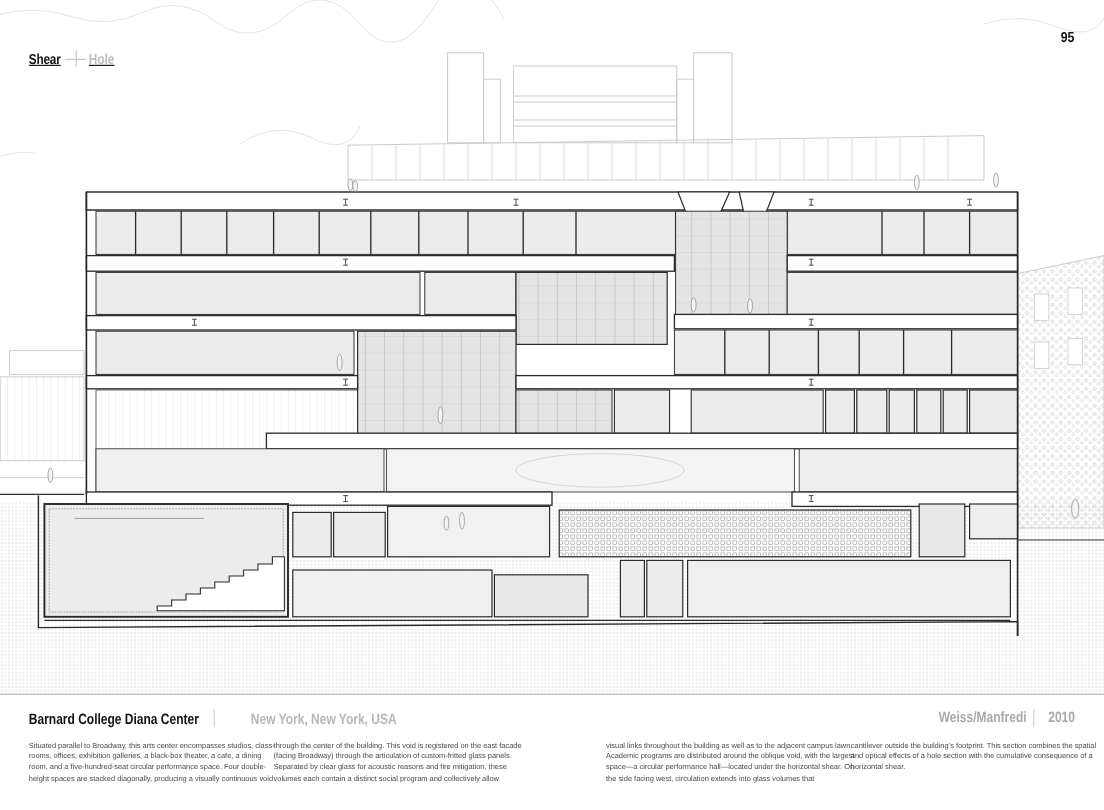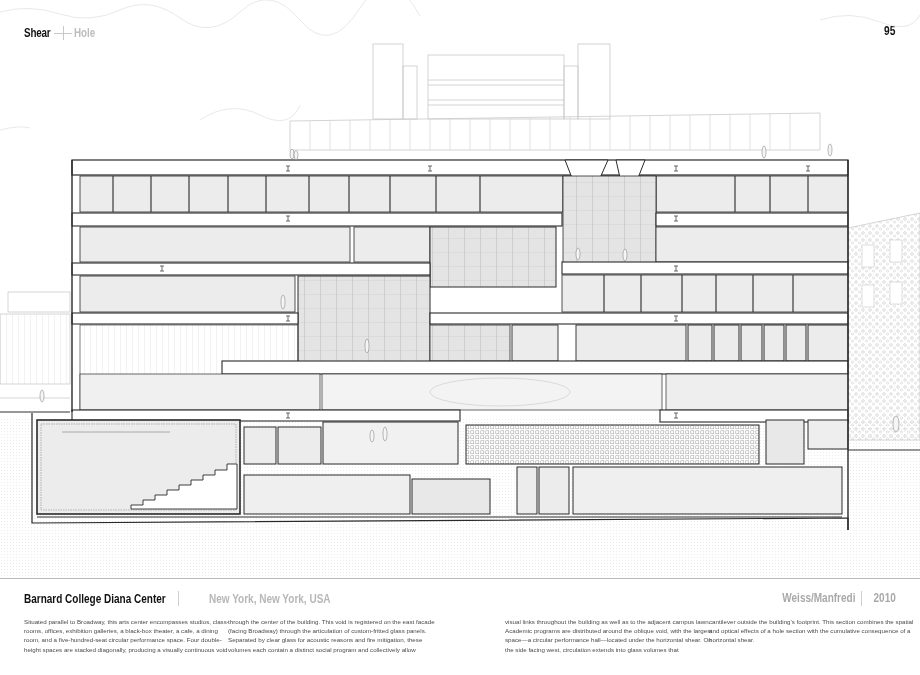--- a/index.html
+++ b/index.html
@@ -1,18 +1,18 @@
 <!DOCTYPE html>
 <html><head>
 <meta charset="utf-8">
 <style>
   html, body { margin:0; padding:0; background:#ffffff; }
   body { width:920px; height:675px; position:relative; overflow:hidden;
          font-family:"Liberation Sans", sans-serif; color:#1a1a1a; }
-  .header { position:absolute; left:24px; top:24px; height:16px; display:flex; align-items:flex-end; }
+  .header { position:absolute; left:24px; top:42px; height:16px; display:flex; align-items:flex-start;text-decoration:underline; }
   .chapter { font-family:"Liberation Sans", sans-serif; font-weight:bold; font-size:12px; letter-spacing:-0.2px; color:#111; transform:scaleX(0.82); transform-origin:left center; }
   .sep-cross { position:relative; width:18px; height:14px; margin-left:-2px; margin-right:2px; }
   .sep-cross:before { content:""; position:absolute; left:0; right:0; top:7px; height:1px; background:#c8c8c8; }
   .sep-cross:after { content:""; position:absolute; left:9px; top:0; bottom:0; width:1px; background:#c8c8c8; }
   .sub { font-weight:bold; font-size:12px; color:#bdbdbd; transform:scaleX(0.82); transform-origin:left center; }
   .pagenum { position:absolute; right:25px; top:24px; font-weight:bold; font-size:12px; color:#111; transform:scaleX(0.85); transform-origin:right center; }
   .drawing { position:absolute; left:0; top:0; width:920px; height:578px; }
   .ground-tex { position:absolute; left:0; top:418px; width:920px; height:160px;
     background-image: radial-gradient(#ececec 0.6px, transparent 0.7px);
     background-size:3px 3px; }

